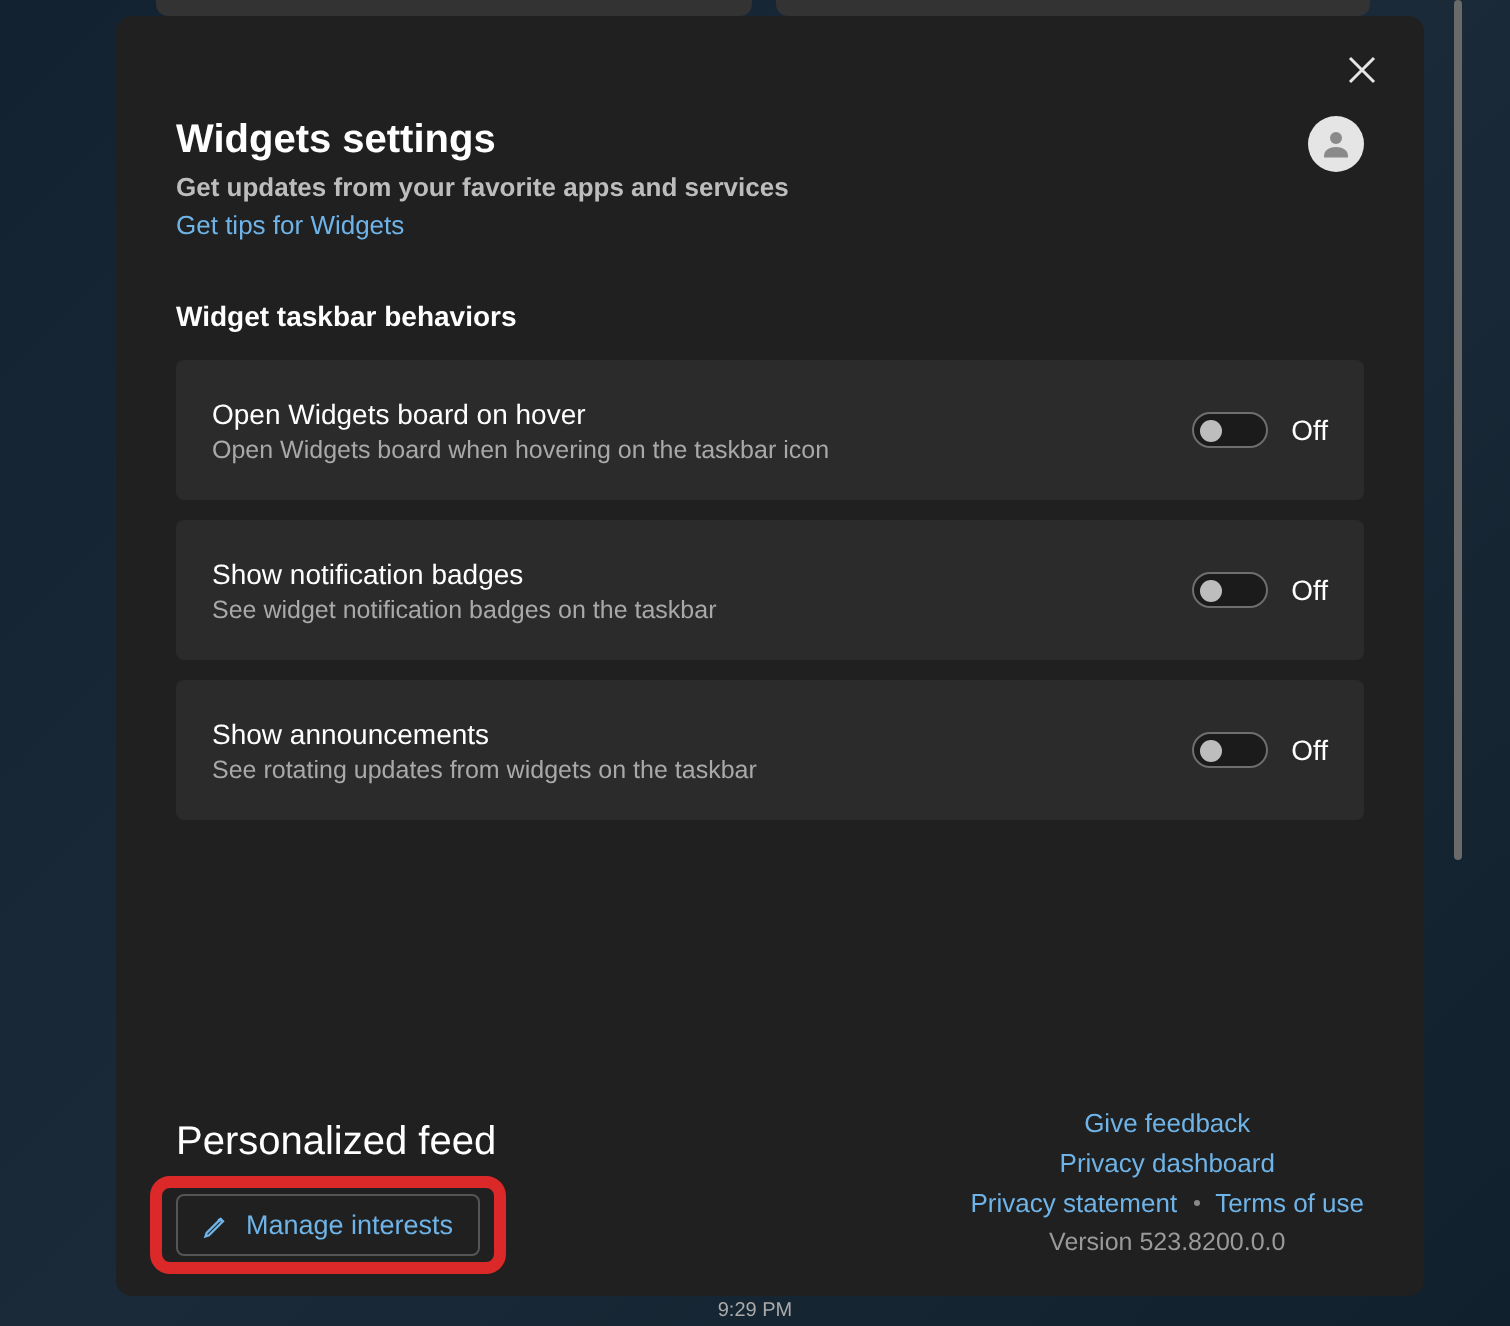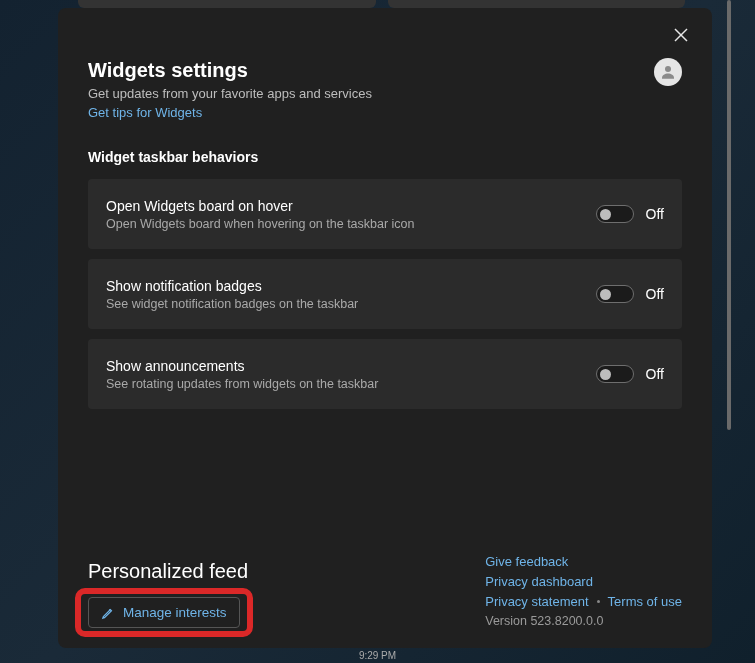--- a/index.html
+++ b/index.html
@@ -39,21 +39,21 @@
   .close svg { width: 14px; height: 14px; }
   .avatar {
     position: absolute; top: 50px; right: 30px;
     width: 28px; height: 28px; border-radius: 50%;
     background: #e5e5e5;
     display: flex; align-items: center; justify-content: center;
   }
   .avatar svg { width: 18px; height: 18px; fill: #8a8a8a; }
   .header { margin-top: 28px; }
   .title { font-size: 20px; font-weight: 600; margin-top: 31px; }
-  .subtitle { font-size: 13px; color: #bdbdbd; margin-top: 4px; }
+  .subtitle { font-size: 13px; color: #bdbdbd; margin-top: 4px; font-weight: bold; }
   .tips-link { font-size: 13px; color: #6fb4e8; margin-top: 4px; display: inline-block; cursor: pointer; }
   .section-label { font-size: 14px; font-weight: 600; margin-top: 28px; margin-bottom: 14px; }
   .setting-row {
     background: #2b2b2b;
     border-radius: 4px;
     padding: 14px 18px;
     margin-bottom: 10px;
     display: flex; align-items: center; justify-content: space-between;
     min-height: 70px;
   }
@@ -87,21 +87,21 @@
   .highlight-box {
     position: absolute;
     top: -10px; left: -14px; right: -14px; bottom: -10px;
     border: 6px solid #db2828;
     border-radius: 10px;
     pointer-events: none;
   }
   .manage-btn-wrap svg { width: 14px; height: 14px; stroke: #6fb4e8; }
   .links {
     position: absolute; right: 0; bottom: 0;
-    display: flex; flex-direction: column; align-items: flex-start; gap: 5px;
+    display: flex; flex-direction: column; align-items: center; gap: 5px;
     font-size: 13px;
   }
   .links a { color: #6fb4e8; cursor: pointer; }
   .links .row { display: flex; align-items: center; gap: 8px; }
   .links .dot { width: 3px; height: 3px; border-radius: 50%; background: #888; }
   .version { color: #9a9a9a; font-size: 12.5px; }
   .taskbar-time {
     position: absolute; bottom: 2px; left: 50%; transform: translateX(-50%);
     color: #aaa; font-size: 10px;
   }

